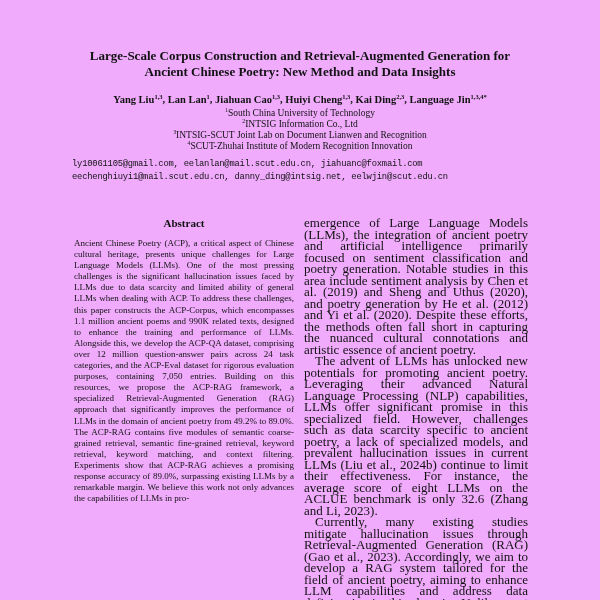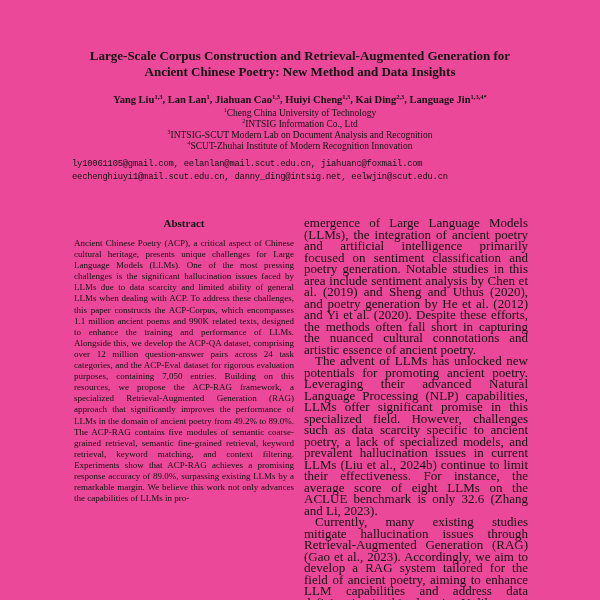--- a/index.html
+++ b/index.html
@@ -8,21 +8,21 @@
     background: #ffffff;
     overflow: hidden;
   }
   body {
     font-family: "Liberation Serif", serif;
     color: #121212;
   }
   .page {
     width: 600px; height: 600px;
     padding: 48px 72px 0 72px;
-    background: #ec4899;
+    background: #f0abfc;
   }
   .title {
     font-size: 13px;
     font-weight: bold;
     text-align: center;
     line-height: 16px;
   }
   .authors {
     margin-top: 13px;
     text-align: center;
@@ -85,23 +85,23 @@
     <div class="authors">
       <span class="author"><span>Yang Liu</span><sup>1,3</sup><span>,</span></span>
       <span class="author"><span>Lan Lan</span><sup>1</sup><span>,</span></span>
       <span class="author"><span>Jiahuan Cao</span><sup>1,3</sup><span>,</span></span>
       <span class="author"><span>Huiyi Cheng</span><sup>1,3</sup><span>,</span></span>
       <span class="author"><span>Kai Ding</span><sup>2,3</sup><span>,</span></span>
       <span class="author"><span>Language Jin</span><sup>1,3,4*</sup><span></span></span>
     </div>
 
     <div class="affiliations">
-      <div class="affil"><sup>1</sup><span>Cheng China University of Technology</span></div>
+      <div class="affil"><sup>1</sup><span>South China University of Technology</span></div>
       <div class="affil"><sup>2</sup><span>INTSIG Information Co., Ltd</span></div>
-      <div class="affil"><sup>3</sup><span>INTSIG-SCUT Modern Lab on Document Analysis and Recognition</span></div>
+      <div class="affil"><sup>3</sup><span>INTSIG-SCUT Joint Lab on Document Lianwen and Recognition</span></div>
       <div class="affil"><sup>4</sup><span>SCUT-Zhuhai Institute of Modern Recognition Innovation</span></div>
     </div>
 
     <div class="emails">
       <div class="email-line">ly10061105@gmail.com, eelanlan@mail.scut.edu.cn, jiahuanc@foxmail.com</div>
       <div class="email-line">eechenghiuyi1@mail.scut.edu.cn, danny_ding@intsig.net, eelwjin@scut.edu.cn</div>
     </div>
   </header>
 
   <main class="columns">

